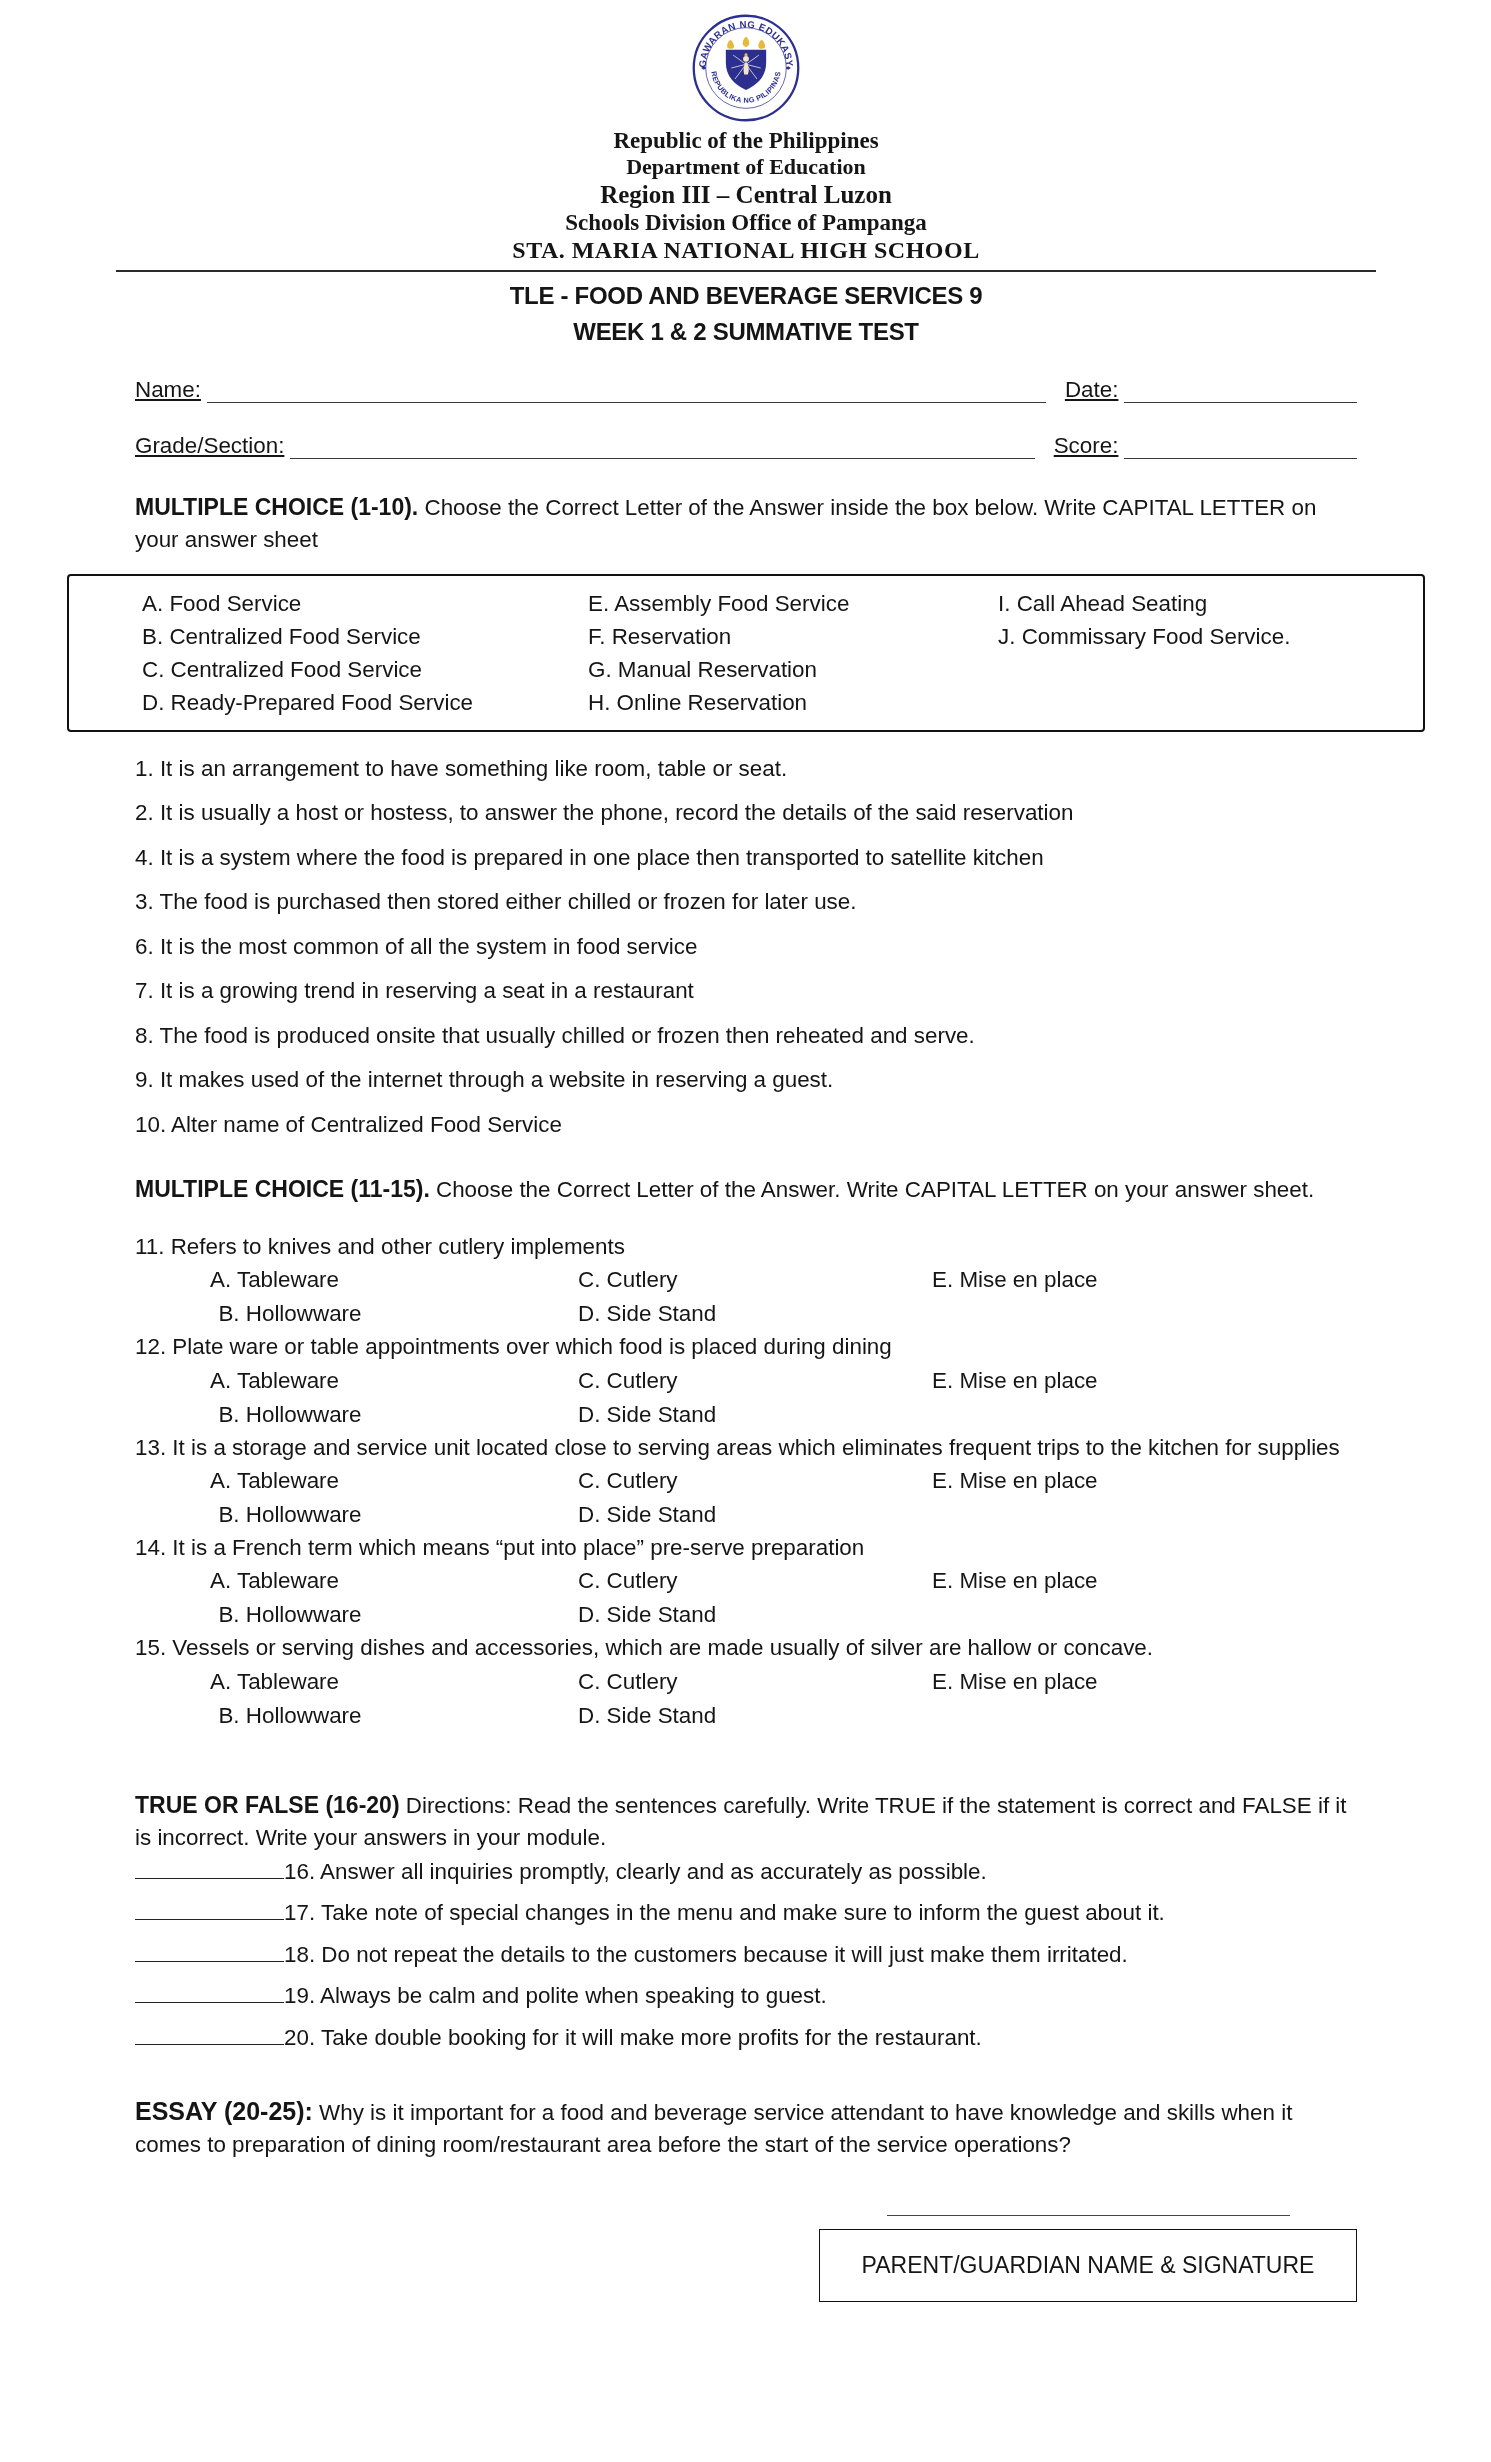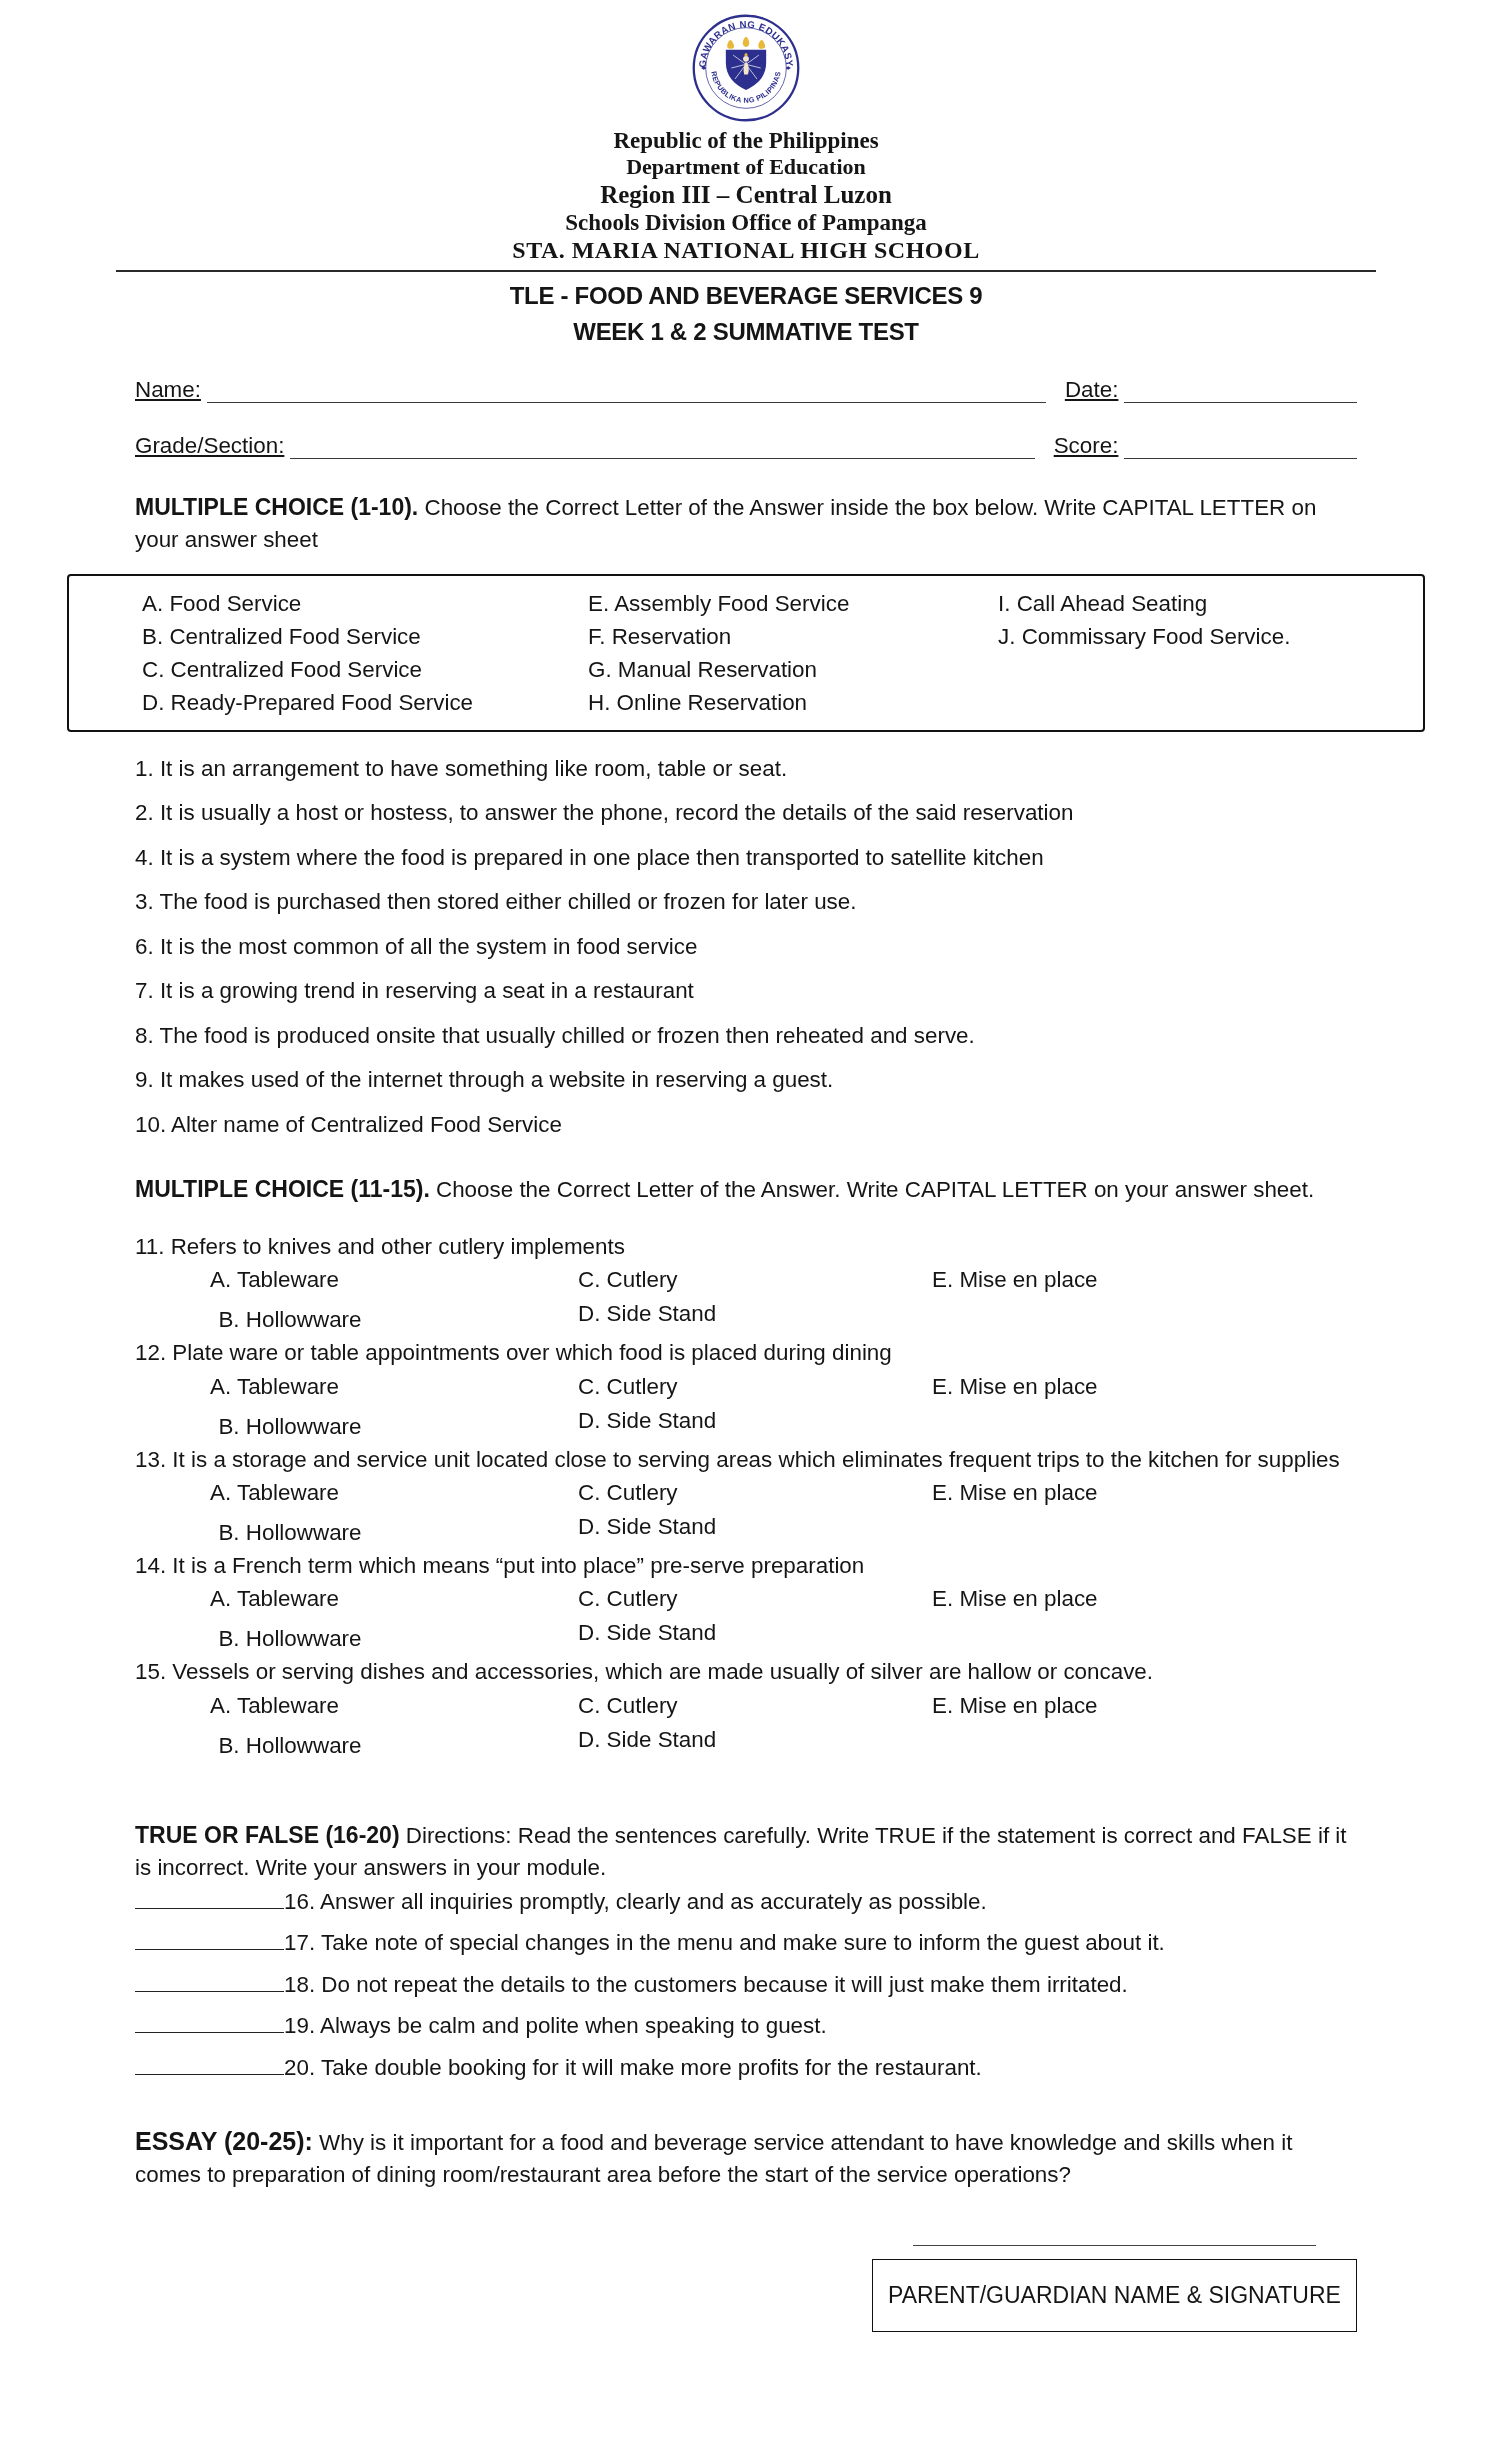--- a/index.html
+++ b/index.html
@@ -47,28 +47,28 @@
   }
   .cbcol{display:flex;flex-direction:column;}
   .q{margin:0 0 12px 0;}
   .qlist{margin-top:20.5px;}
   .mc2-head{margin-top:32px;margin-bottom:24px;}
   .q2{margin:0;}
   .opts{
     display:grid;grid-template-columns:368px 354px 1fr;
     margin-left:75px;line-height:34px;
   }
-  .b-ind{padding-left:8.4px;margin-top:6px;}
+  .b-ind{padding-left:8.4px;}
   .tf-head{margin-top:56px;}
   .tf-item{margin:0;line-height:33px;margin-bottom:8.4px;white-space:nowrap;}
   .tf-blank{display:inline-block;width:149px;border-bottom:1.9px solid #222;height:22.4px;vertical-align:baseline;}
   .essay{margin-top:39px;}
   .essay b{font-size:25px;}
   
-  .sig-wrap{width:485px;margin:52px 0 0 auto;}
+  .sig-wrap{width:538px;margin:52px 0 0 auto;}
   .sig-line{border-bottom:1.9px solid #444;width:403px;margin:0 auto 13px auto;height:1.9px;}
   .sig-box{
     border:1.9px solid #111;
     padding:18.6px 9.3px;
     text-align:center;
     font-size:23px;
   }
 </style>
 </head>
 <body>

